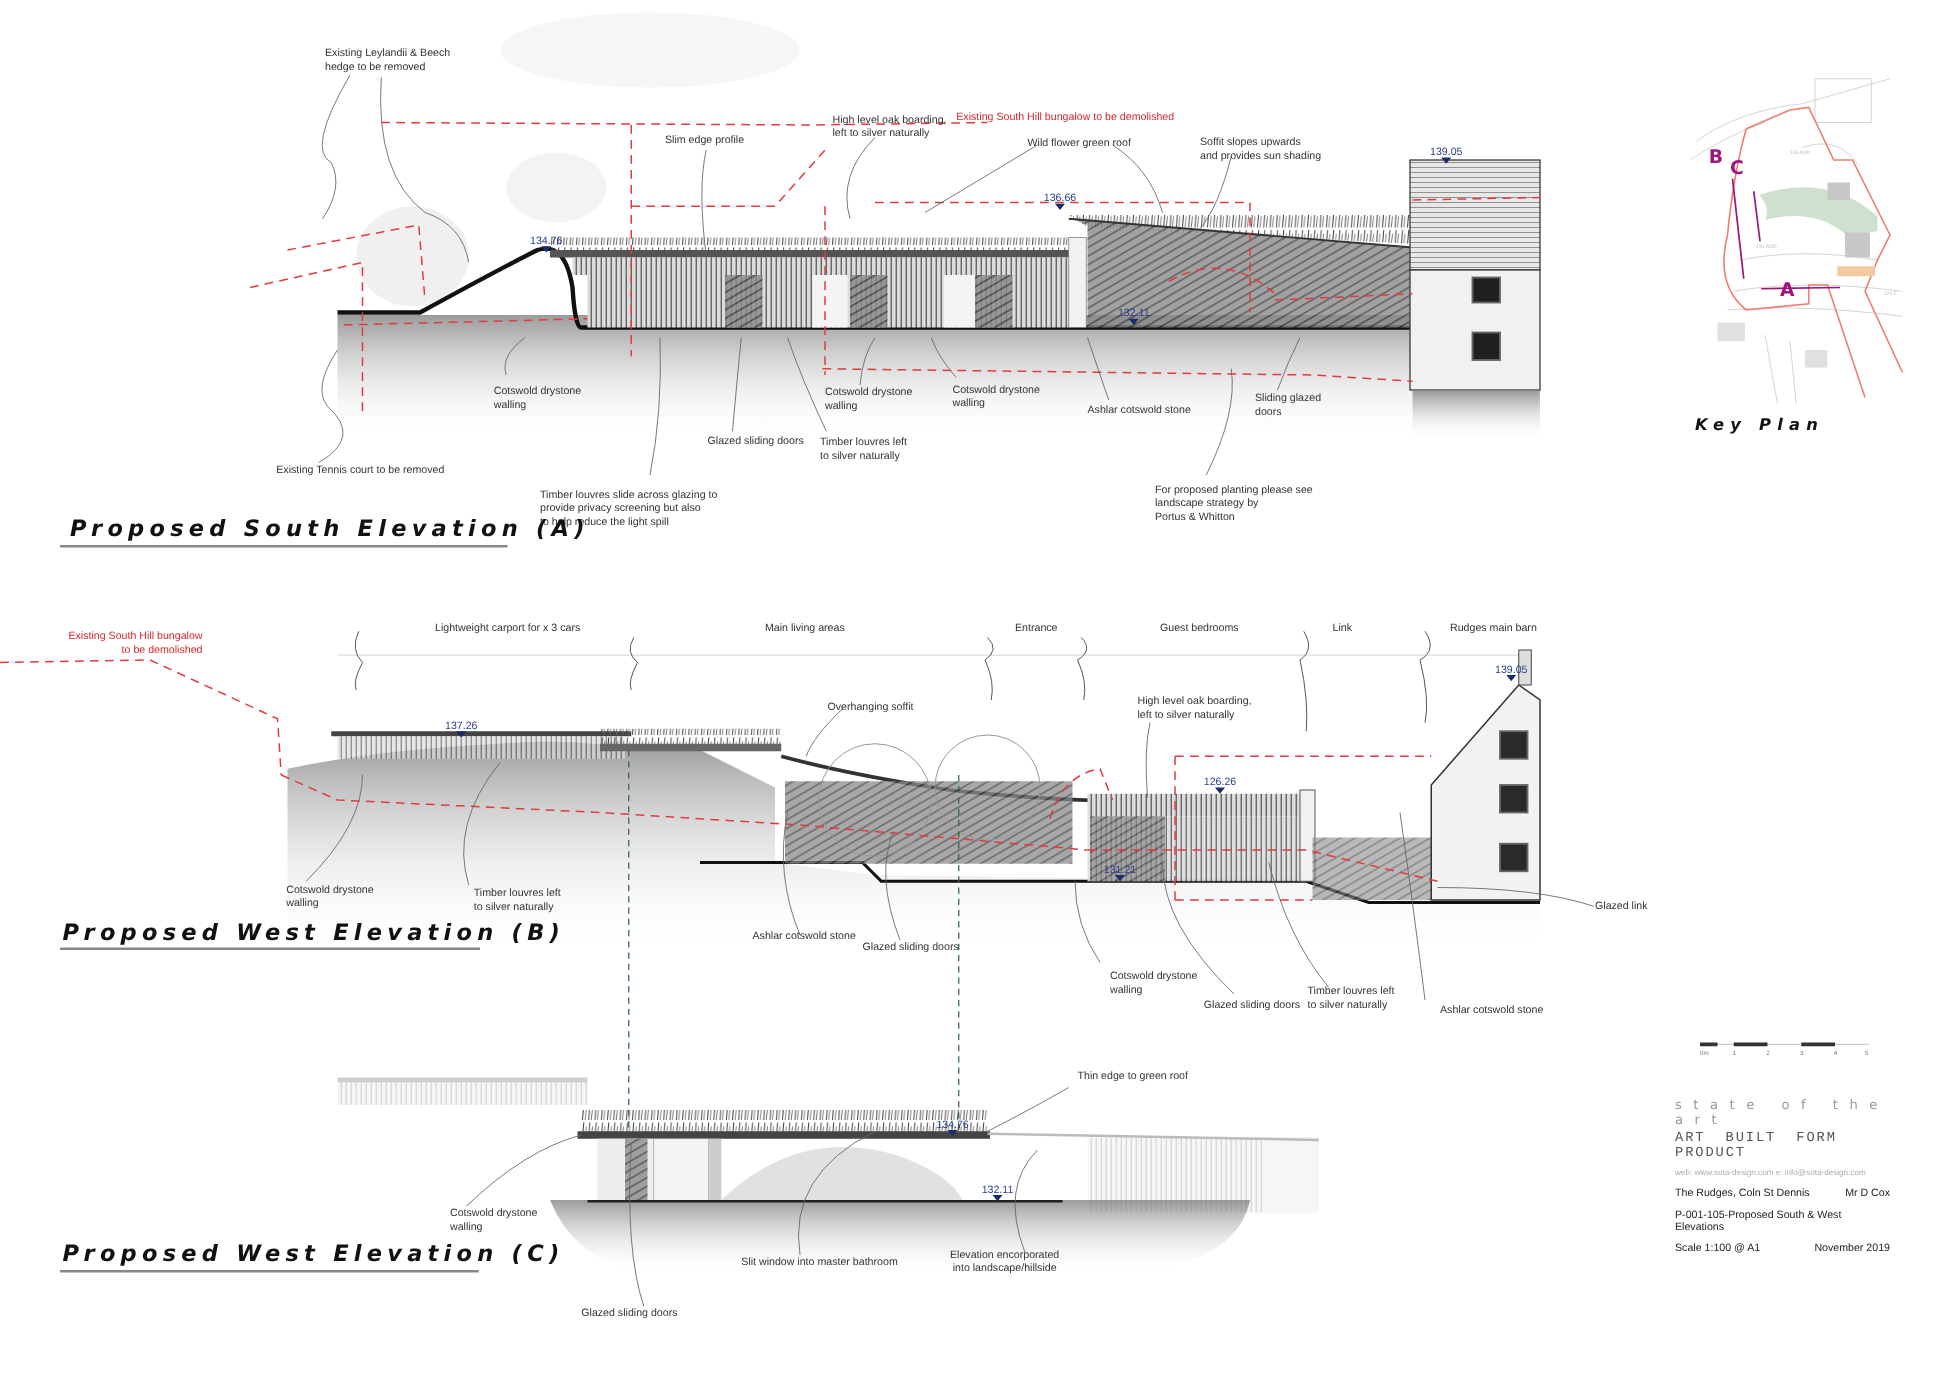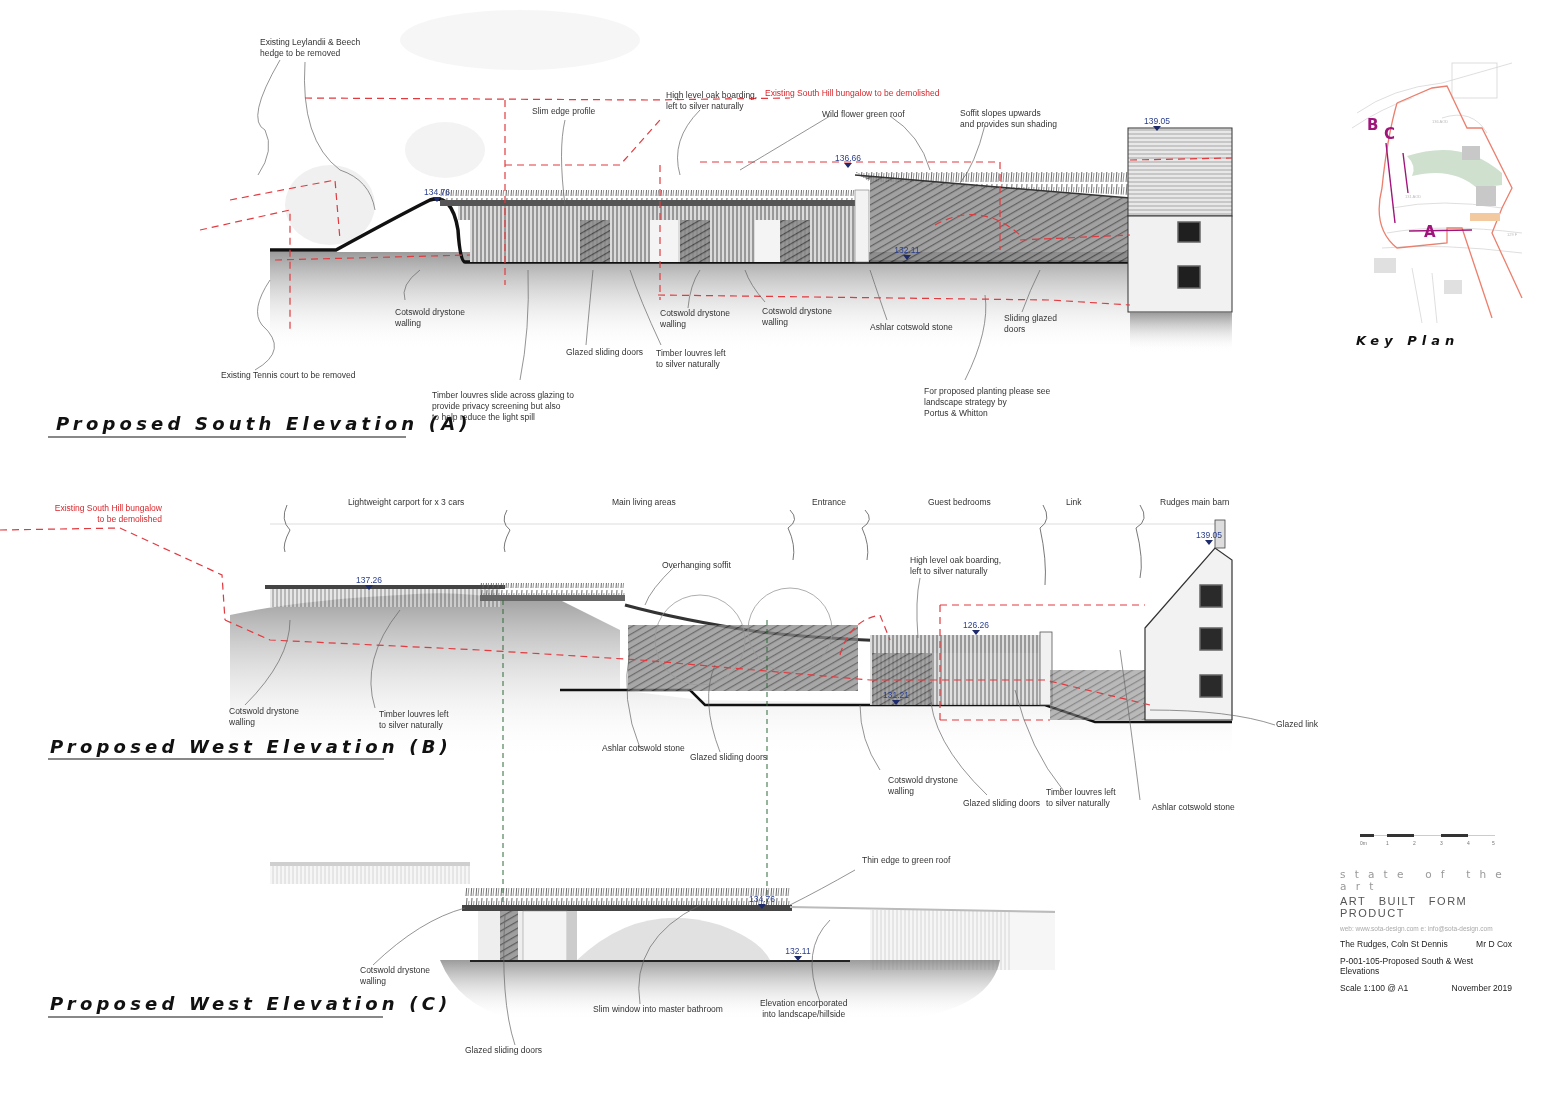--- a/index.html
+++ b/index.html
@@ -11,22 +11,22 @@
   .level .tri { display: block; margin: 0 auto; width: 0; height: 0; border-left: 4px solid transparent; border-right: 4px solid transparent; border-top: 5px solid #1d2a6b; }
   .title { position: absolute; font-family: "DejaVu Sans", sans-serif; font-weight: bold; font-style: italic; font-size: 18px; letter-spacing: 4.2px; color: #111; }
   .title-rule { position: absolute; height: 1.5px; background: #888; }
   svg { position: absolute; left: 0; top: 0; overflow: visible; }
   .keyplan { position: absolute; left: 1352px; top: 58px; width: 170px; height: 265px; }
   .key-label { position: absolute; font-family: "DejaVu Sans", sans-serif; font-weight: bold; font-size: 15px; color: #a0157c; }
   .keyplan-title { position: absolute; left: 1356px; top: 333px; font-family: "DejaVu Sans", sans-serif; font-weight: bold; font-style: italic; font-size: 13px; letter-spacing: 5px; color: #111; }
   .logo { position: absolute; left: 1340px; top: 860px; width: 180px; }
   .logo-sota { font-family: "DejaVu Sans", sans-serif; font-weight: bold; font-size: 54px; line-height: 54px; color: #1a1a1a; letter-spacing: 1px; text-shadow: 1px 1px 0 #666; }
   .logo-design { font-family: "DejaVu Sans", sans-serif; font-size: 40px; line-height: 40px; color: #333; letter-spacing: 5px; margin-top: -4px; }
-  .logo-tagline { font-family: "DejaVu Sans", sans-serif; font-size: 10.5px; color: #999; letter-spacing: 9.2px; margin-top: 8px; }
-  .logo-services { font-family: Liberation Sans, sans-serif; font-size: 11px; color: #555; letter-spacing: 1.5px; margin-top: 3px; word-spacing: 8px; }
+  .logo-tagline { font-family: "DejaVu Sans", sans-serif; font-size: 10.5px; color: #999; letter-spacing: 9.2px; margin-top: 18px; }
+  .logo-services { font-family: Liberation Mono, monospace; font-size: 11px; color: #555; letter-spacing: 1.5px; margin-top: 3px; word-spacing: 8px; }
   .logo-web { font-size: 6.5px; color: #aaa; margin-top: 6px; }
   .tb-row { display: flex; justify-content: space-between; font-size: 8.5px; color: #222; margin-top: 7px; width: 172px; }
   .scale-bar { position: absolute; left: 1360px; top: 834px; width: 135px; height: 14px; }
   .scale-bar .seg { position: absolute; top: 0; height: 2.5px; }
   .scale-bar .tick { position: absolute; top: 6px; font-size: 5px; color: #777; }
 </style>
 </head>
 <body>
 
 <svg width="1556" height="1100">
@@ -280,21 +280,21 @@
 <div class="level" style="left:1189px;top:530px;"><span>139.05</span><i class="tri"></i></div>
 <div class="level" style="left:956px;top:620px;"><span>126.26</span><i class="tri"></i></div>
 <div class="level" style="left:876px;top:690px;"><span>131.21</span><i class="tri"></i></div>
 
 <div class="title" style="left:50px;top:736px;">Proposed West Elevation (B)</div>
 <div class="title-rule" style="left:48px;top:758px;width:336px;"></div>
 
 <div class="note" style="left:862px;top:855px;">Thin edge to green roof</div>
 <div class="note" style="left:360px;top:965px;">Cotswold drystone
 walling</div>
-<div class="note" style="left:593px;top:1004px;">Slim window into master bathroom</div>
+<div class="note" style="left:593px;top:1004px;">Slit window into master bathroom</div>
 <div class="note" style="left:760px;top:998px;text-align:center;">Elevation encorporated
 into landscape/hillside</div>
 <div class="note" style="left:465px;top:1045px;">Glazed sliding doors</div>
 
 <div class="level" style="left:742px;top:894px;"><span>134.76</span><i class="tri"></i></div>
 <div class="level" style="left:778px;top:946px;"><span>132.11</span><i class="tri"></i></div>
 
 <div class="title" style="left:50px;top:993px;">Proposed West Elevation (C)</div>
 <div class="title-rule" style="left:48px;top:1016px;width:335px;"></div>
 

